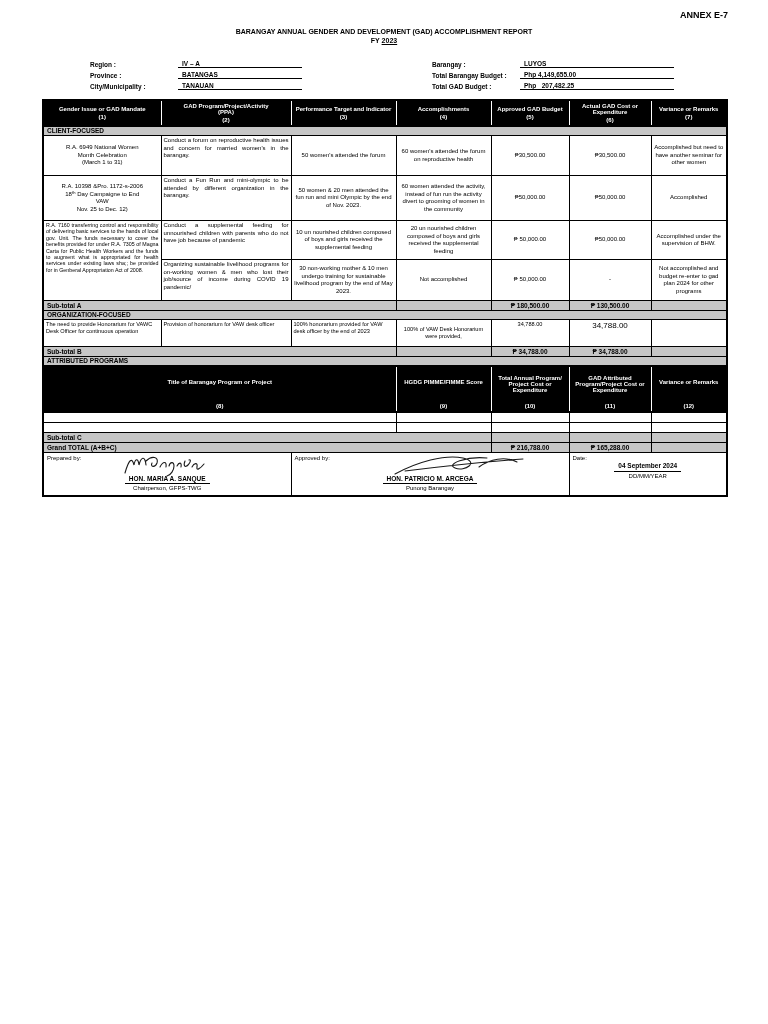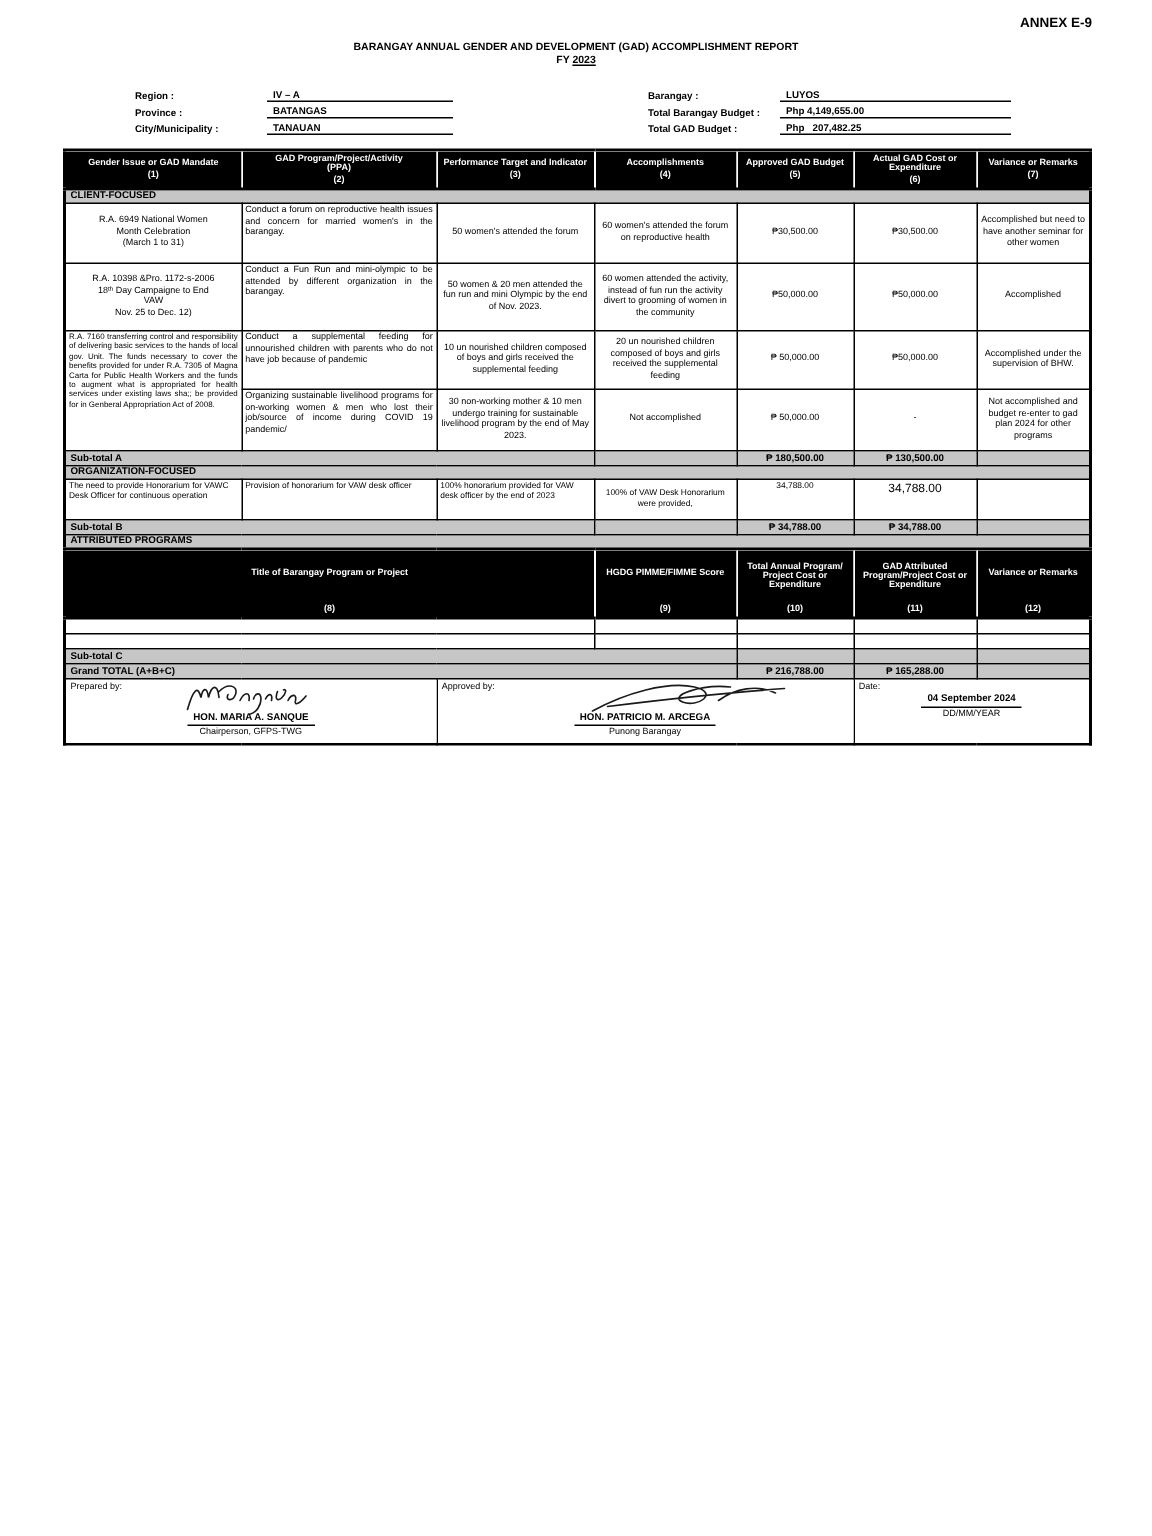--- a/index.html
+++ b/index.html
@@ -58,21 +58,21 @@
   .sig-label { position:absolute; top:2px; left:3px; font-size:6px; text-align:left; }
   .sig-center { position:absolute; bottom:3px; left:0; right:0; text-align:center; }
   .uname { display:inline-block; font-size:6.5px; font-weight:bold; border-bottom:1px solid #000; padding:0 4px; line-height:1.3; }
   .sig-title { font-size:6px; line-height:1.4; }
   .sig-svg { position:absolute; }
   .date-top { position:absolute; top:9px; left:0; right:0; text-align:center; }
 </style>
 </head>
 <body>
 
-<div class="annex">ANNEX E-9</div>
+<div class="annex">ANNEX E-7</div>
 
 <div class="title-block">
   <div>BARANGAY ANNUAL GENDER AND DEVELOPMENT (GAD) ACCOMPLISHMENT REPORT</div>
   <div class="fy"><span>FY</span> <span class="fy-year">2023</span></div>
 </div>
 
 <div class="meta-left">
   <div class="meta-row">
     <span class="meta-label">Region :</span>
     <span class="meta-val">IV – A</span>

